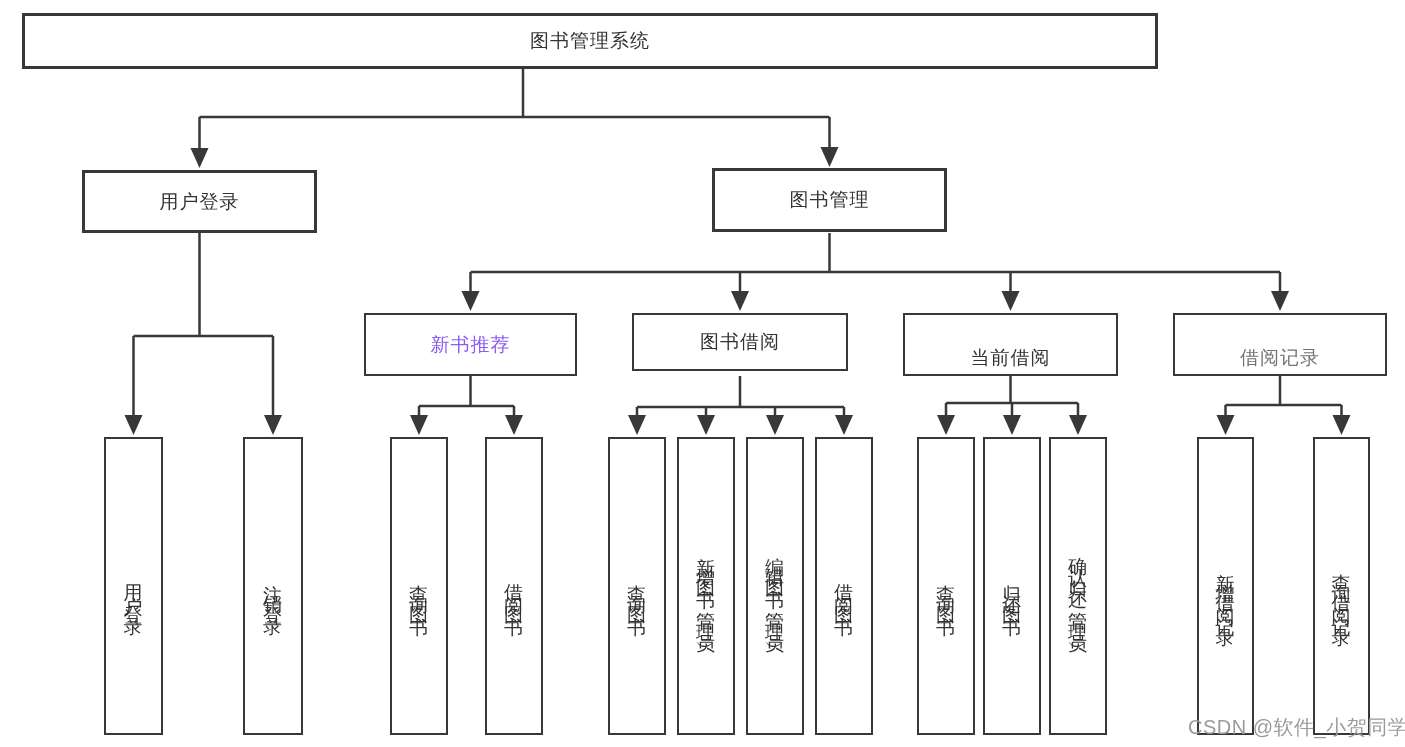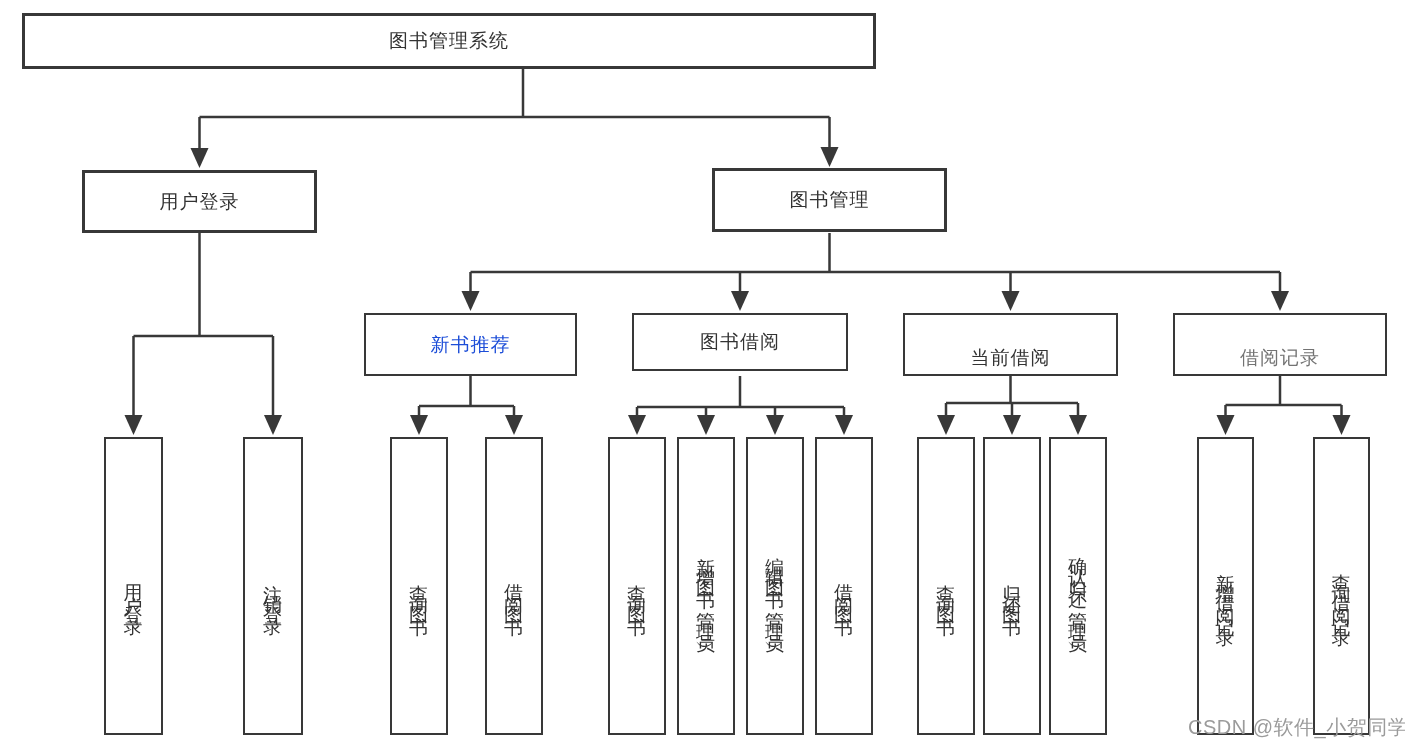--- a/index.html
+++ b/index.html
@@ -102,31 +102,31 @@
         <polygon points="1069,415 1087,415 1078,435" fill="#383838"></polygon>
         <path d="M 1010.5 376 L 1010.5 403 M 946 403 L 1078 403 M 946 403 L 946 431 M 1012 403 L 1012 431 M 1078 403 L 1078 431" stroke="#383838" stroke-width="2.5" fill="none"></path>
       </g>
       <g>
         <polygon points="1216.5,415 1234.5,415 1225.5,435" fill="#383838"></polygon>
         <polygon points="1332.5,415 1350.5,415 1341.5,435" fill="#383838"></polygon>
         <path d="M 1280 376 L 1280 405 M 1225.5 405 L 1341.5 405 M 1225.5 405 L 1225.5 431 M 1341.5 405 L 1341.5 431" stroke="#383838" stroke-width="2.5" fill="none"></path>
       </g>
     </svg>
   <div class="watermark" style="color: rgb(155, 155, 155);">CSDN @软件_小贺同学</div>
-<div class="node lv1" style="left: 22px; top: 13px; width: 854px; height: 56px; border-color: rgb(56, 56, 56); background: rgb(255, 255, 255);">
+<div class="node lv1" style="left: 22px; top: 13px; width: 1136px; height: 56px; border-color: rgb(56, 56, 56); background: rgb(255, 255, 255);">
       <span class="lbl" style="color: rgb(51, 51, 51);">图书管理系统</span>
     </div>
     <div class="node lv2" style="left: 82px; top: 170px; width: 235px; height: 63px; border-color: rgb(56, 56, 56); background: rgb(255, 255, 255);">
       <span class="lbl" style="color: rgb(51, 51, 51);">用户登录</span>
     </div>
     <div class="node lv2" style="left: 712px; top: 168px; width: 235px; height: 64px; border-color: rgb(56, 56, 56); background: rgb(255, 255, 255);">
       <span class="lbl" style="color: rgb(51, 51, 51);">图书管理</span>
     </div>
     <div class="node lv3" style="left: 364px; top: 313px; width: 213px; height: 63px; border-color: rgb(56, 56, 56); background: rgb(255, 255, 255);">
-      <span class="lbl" style="color: #1d4ed8;">新书推荐</span>
+      <span class="lbl" style="color: #8b5cf6;">新书推荐</span>
     </div>
     <div class="node lv3" style="left: 632px; top: 313px; width: 216px; height: 58px; border-color: rgb(56, 56, 56); background: rgb(255, 255, 255);">
       <span class="lbl" style="color: rgb(51, 51, 51);">图书借阅</span>
     </div>
     <div class="node lv3" style="left: 903px; top: 313px; width: 215px; height: 63px; border-color: rgb(56, 56, 56); background: rgb(255, 255, 255);">
       <span class="lbl" style="color: rgb(51, 51, 51); margin-top: 26px;">当前借阅</span>
     </div>
     <div class="node lv3" style="left: 1173px; top: 313px; width: 214px; height: 63px; border-color: rgb(56, 56, 56); background: rgb(255, 255, 255);">
       <span class="lbl" style="color: #737373; margin-top: 26px;">借阅记录</span>
     </div>

